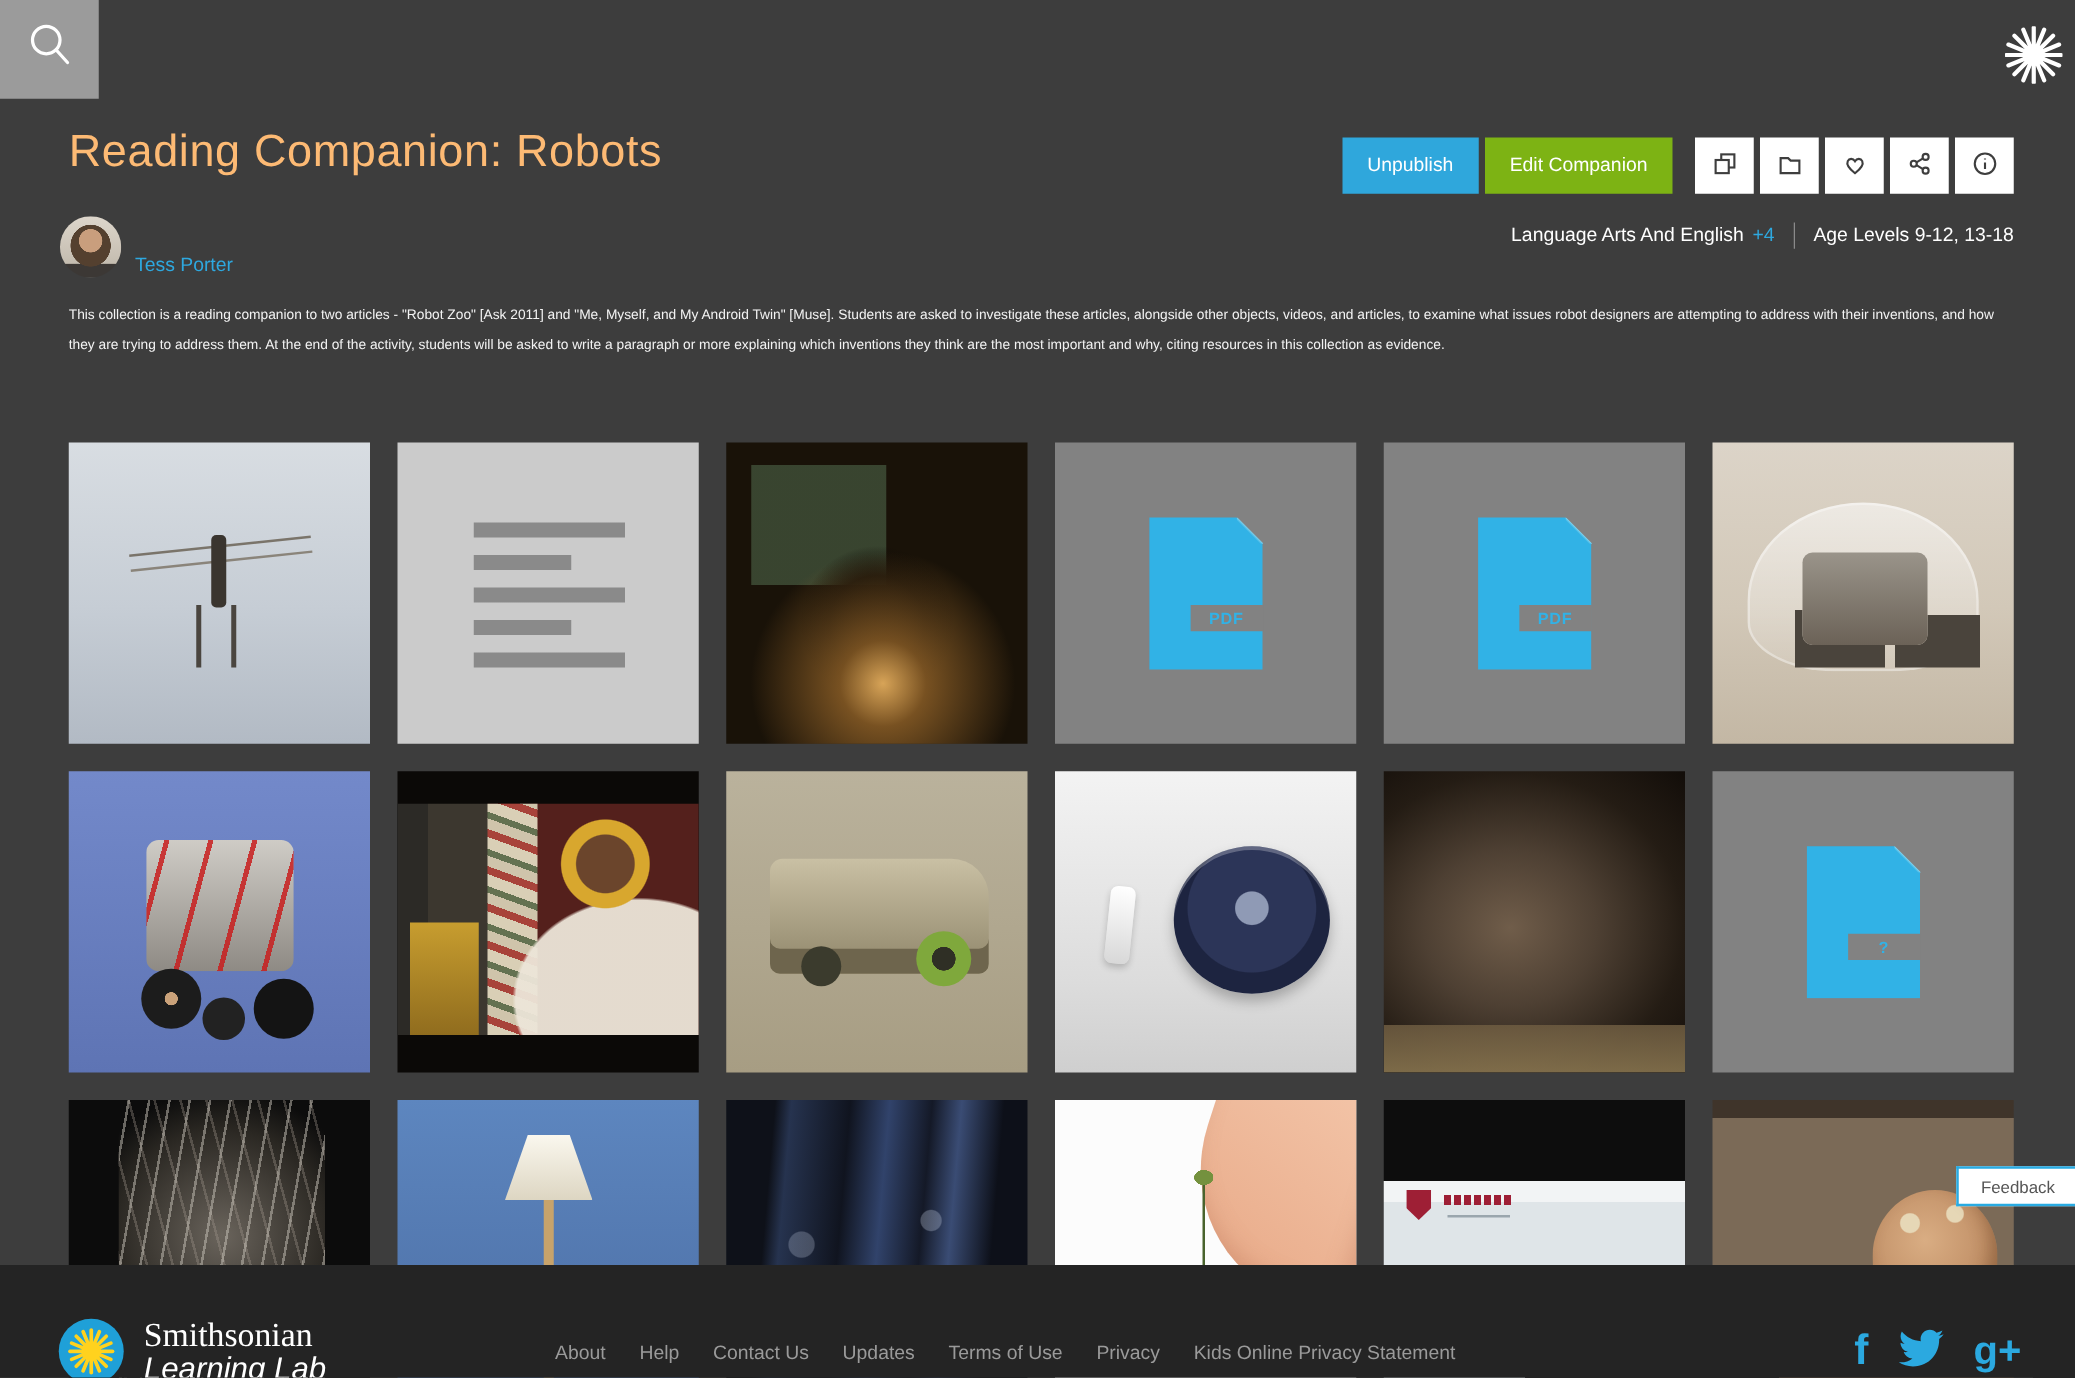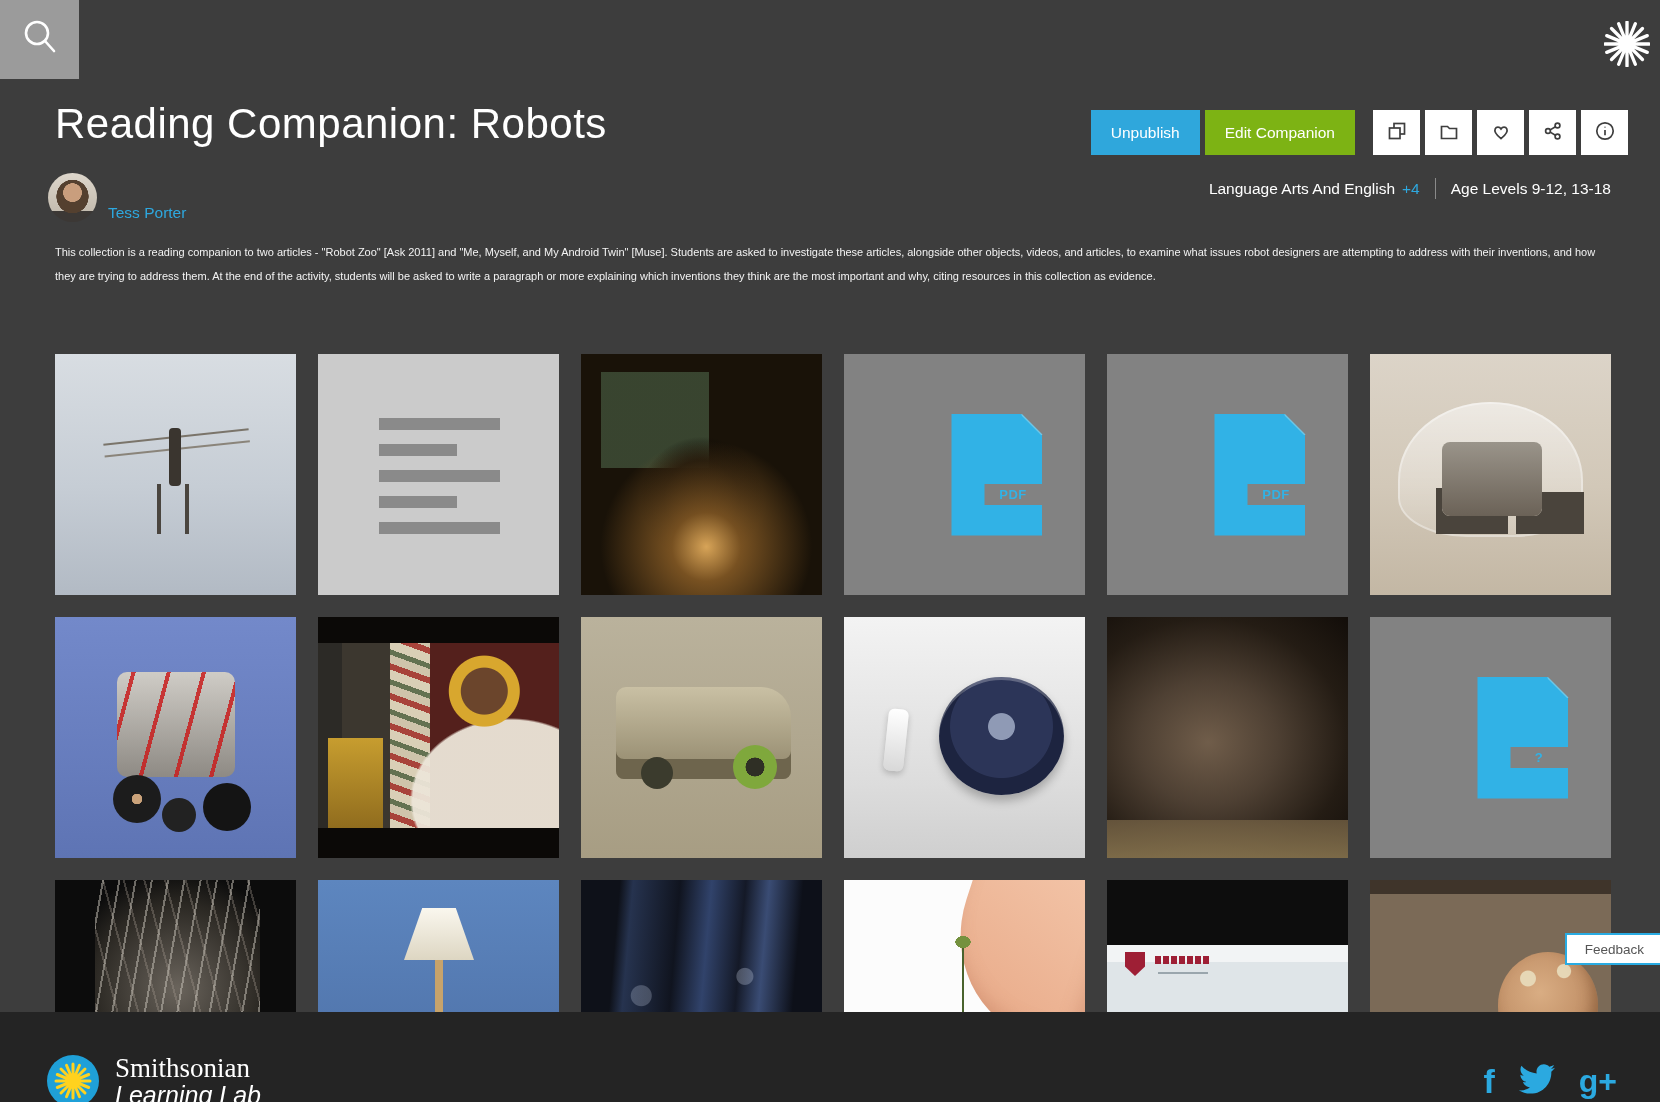--- a/index.html
+++ b/index.html
@@ -15,23 +15,23 @@
   .search-btn {
     position:absolute; left:0; top:0; width:79px; height:79px;
     background:#9b9b9b; display:flex; align-items:center; justify-content:center;
     cursor:pointer;
   }
   .sun-logo { position:absolute; top:21px; right:10px; width:46px; height:46px; cursor:pointer; }
 
   
   .page-title {
     position:absolute; left:55px; top:100px;
-    font-size:42px; font-weight:300; letter-spacing:.5px; color:#ffffff;
-  }
-  .actions { position:absolute; top:110px; right:32px; display:flex; gap:5px; align-items:center;padding-left:11px; }
+    font-size:36px; font-weight:300; letter-spacing:.5px; color:#fdba74;
+  }
+  .actions { position:absolute; top:110px; right:49px; display:flex; gap:5px; align-items:center;padding-left:11px; }
   .btn {
     height:45px; border:none; color:#fff; font-size:15.5px;
     font-family:"Liberation Sans",sans-serif; padding:0 20px; cursor:pointer;
   }
   .btn-unpublish { background:#2fa7dc; }
   .btn-edit { background:#7db314; margin-right:13px; }
   .icon-btn {
     width:47px; height:45px; background:#fff; border:none; cursor:pointer;
     display:flex; align-items:center; justify-content:center;
   }
@@ -85,21 +85,21 @@
     background-image:
       radial-gradient(circle at 52% 80%, rgba(226,172,92,.95) 0%, rgba(160,108,44,.7) 15%, rgba(60,40,18,0) 46%),
       radial-gradient(circle at 50% 60%, rgba(12,9,5,.95) 0 38px, rgba(12,9,5,0) 62px),
       linear-gradient(rgba(88,118,86,.5), rgba(88,118,86,.5));
     background-position:0 0,0 0,20px 18px;
     background-size:100% 100%,100% 100%,108px 96px;
     background-repeat:no-repeat; }
 
   
   .t-file { background:#828282; }
-  .file-icon { position:absolute; left:50%; top:50%; transform:translate(-50%,-50%); width:91px; height:122px;margin-left:32px; }
+  .file-icon { position:absolute; left:50%; top:50%; transform:translate(-50%,-50%); width:91px; height:122px; }
   .file-doc { position:absolute; left:0; top:0; width:91px; height:122px; background:#31b2e6;
     clip-path:polygon(0 0, 70px 0, 91px 21px, 91px 122px, 0 122px); }
   .file-fold { position:absolute; right:0; top:0; width:21px; height:21px;
     background:linear-gradient(225deg, rgba(0,0,0,0) 48%, #79cdeb 50%, rgba(0,0,0,0) 56%); }
   .file-band { position:absolute; right:0; top:70px; width:58px; height:21px; background:#828282;
     display:flex; align-items:center; justify-content:center;
     color:#31b2e6; font-weight:bold; font-size:13px; letter-spacing:.5px; }
 
   
   .t-clear-robot { background:linear-gradient(180deg,#dcd4c8 0%,#d2c8b8 55%,#c3b7a4 100%); }
@@ -419,20 +419,29 @@
         </g>
         <circle cx="20" cy="20" r="8" fill="#ffd21e"></circle>
       </svg>
     </div>
     <div>
       <div class="brand-name">Smithsonian</div>
       <div class="brand-sub">Learning Lab</div>
     </div>
   </div>
 
+  <div class="footer-links">
+    <span>About</span>
+    <span>Help</span>
+    <span>Contact Us</span>
+    <span>Updates</span>
+    <span>Terms of Use</span>
+    <span>Privacy</span>
+    <span>Kids Online Privacy Statement</span>
+  </div>
 
   <div class="social">
     <span class="glyph">f</span>
     <span>
       <svg width="36" height="36" viewBox="0 0 24 24" fill="#2ba9e0">
         <path d="M23.954 4.569c-.885.389-1.83.654-2.825.775 1.014-.611 1.794-1.574 2.163-2.723-.951.555-2.005.959-3.127 1.184-.896-.959-2.173-1.559-3.591-1.559-2.717 0-4.92 2.203-4.92 4.917 0 .39.045.765.127 1.124-4.09-.205-7.715-2.169-10.141-5.138-.427.722-.666 1.561-.666 2.475 0 1.71.87 3.213 2.188 4.096-.807-.026-1.566-.248-2.228-.616v.061c0 2.385 1.693 4.374 3.946 4.827-.413.111-.849.171-1.296.171-.314 0-.615-.03-.916-.086.631 1.953 2.445 3.377 4.604 3.417-1.68 1.319-3.809 2.105-6.102 2.105-.39 0-.779-.023-1.17-.067 2.189 1.394 4.768 2.209 7.557 2.209 9.054 0 13.999-7.496 13.999-13.986 0-.209 0-.42-.015-.63.961-.689 1.8-1.56 2.46-2.548z"></path>
       </svg>
     </span>
     <span class="glyph gplus">g+</span>
   </div>

